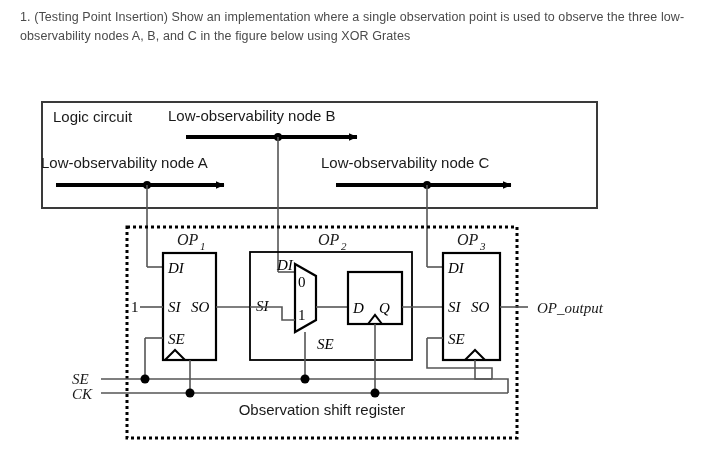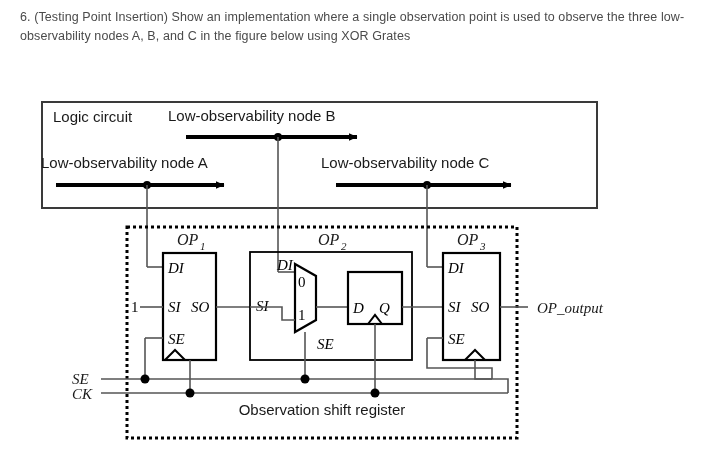--- a/index.html
+++ b/index.html
@@ -33,21 +33,21 @@
     width: 579px;
     height: 368px;
   }
   #figure svg {
     display: block;
   }
 </style>
 </head>
 <body>
 
-<div id="question">6. (Testing Point Insertion) Show an implementation where a single observation point is used to observe the three low-observability nodes A, B, and C in the figure below using XOR Grates</div>
+<div id="question">1. (Testing Point Insertion) Show an implementation where a single observation point is used to observe the three low-observability nodes A, B, and C in the figure below using XOR Grates</div>
 
 <div id="figure">
   <svg width="720" height="368" viewBox="0 0 720 368" xmlns="http://www.w3.org/2000/svg">
 
     <defs>
       <marker id="arrowhead" markerWidth="9" markerHeight="8" refX="8.5" refY="4" orient="auto" markerUnits="userSpaceOnUse">
         <path d="M0,0 L9,4 L0,8 z" fill="#000000"></path>
       </marker>
       <marker id="clkwedge" markerWidth="1" markerHeight="1" refX="0" refY="0">
         <path d="M0,0 L0,0" fill="none"></path>

